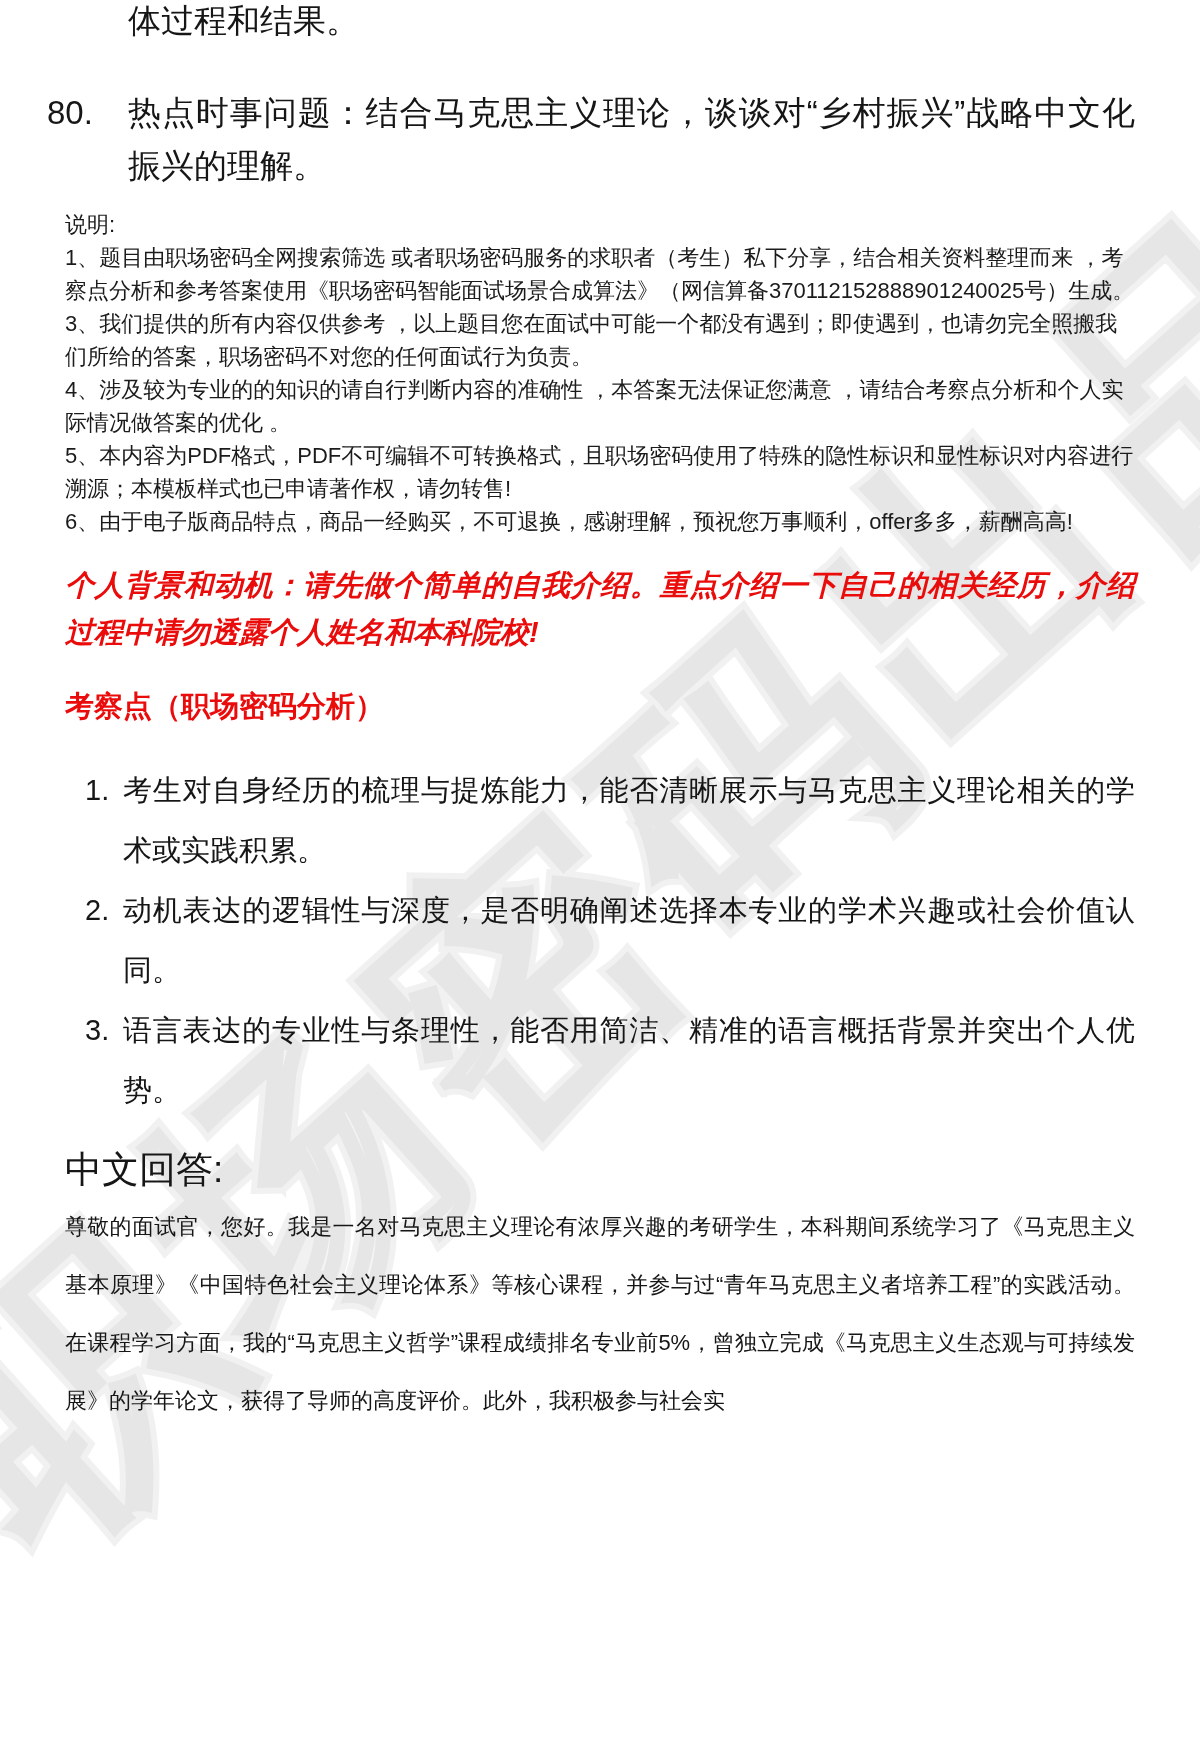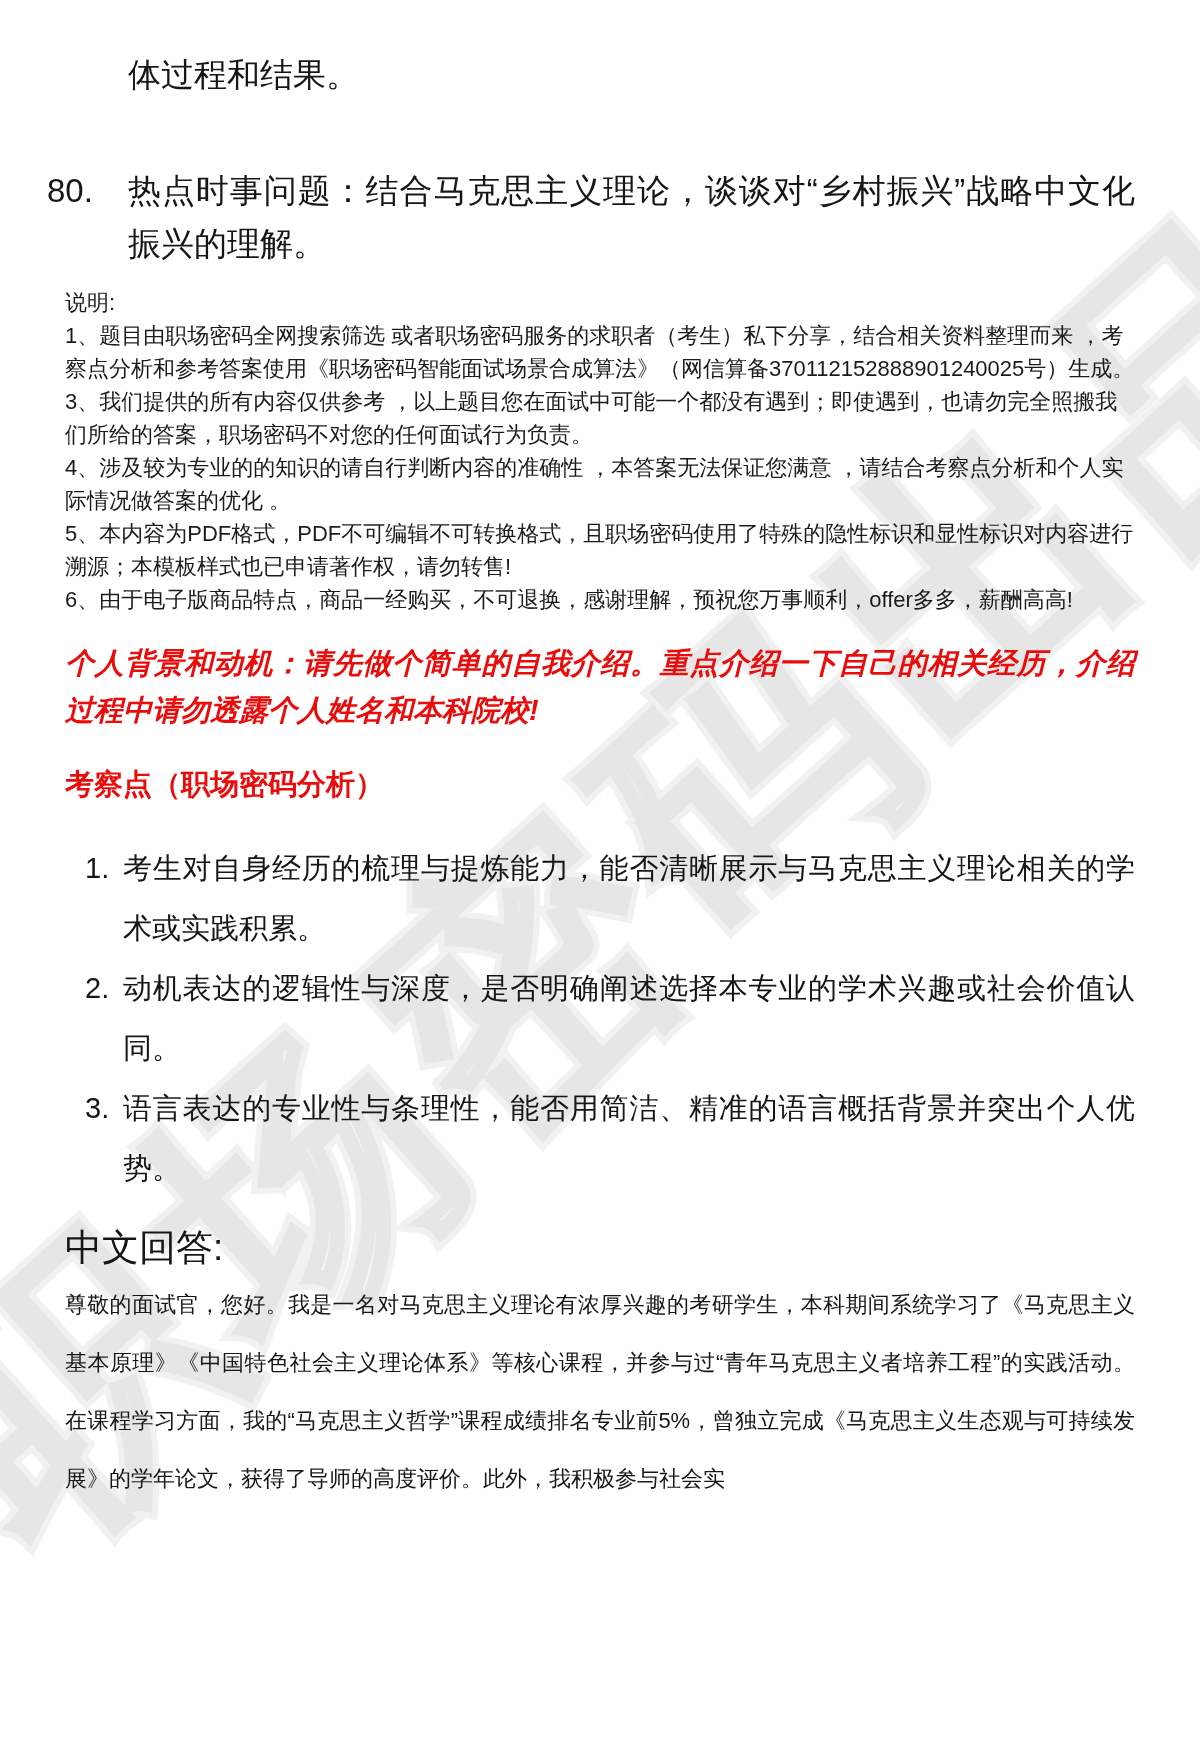--- a/index.html
+++ b/index.html
@@ -27,28 +27,27 @@
     z-index: 0;
     pointer-events: none;
     user-select: none;
   }
   .content {
     position: relative;
     z-index: 1;
     padding: 0 65px;
   }
   .prev-tail {
-    padding-top: 54px;
     margin-left: 63px;
     font-size: 33px;
     line-height: 42px;
   }
   .question {
     display: flex;
-    margin-top: 68px;
+    margin-top: 44px;
     font-size: 33px;
     line-height: 53px;
   }
   .qnum { flex: none; width: 81px; margin-left: -18px; }
   .qtext { flex: 1; text-align: justify; }
   .notes {
     margin-top: 16px;
     font-size: 22px;
     line-height: 33px;
     color: #1b1b1b;

